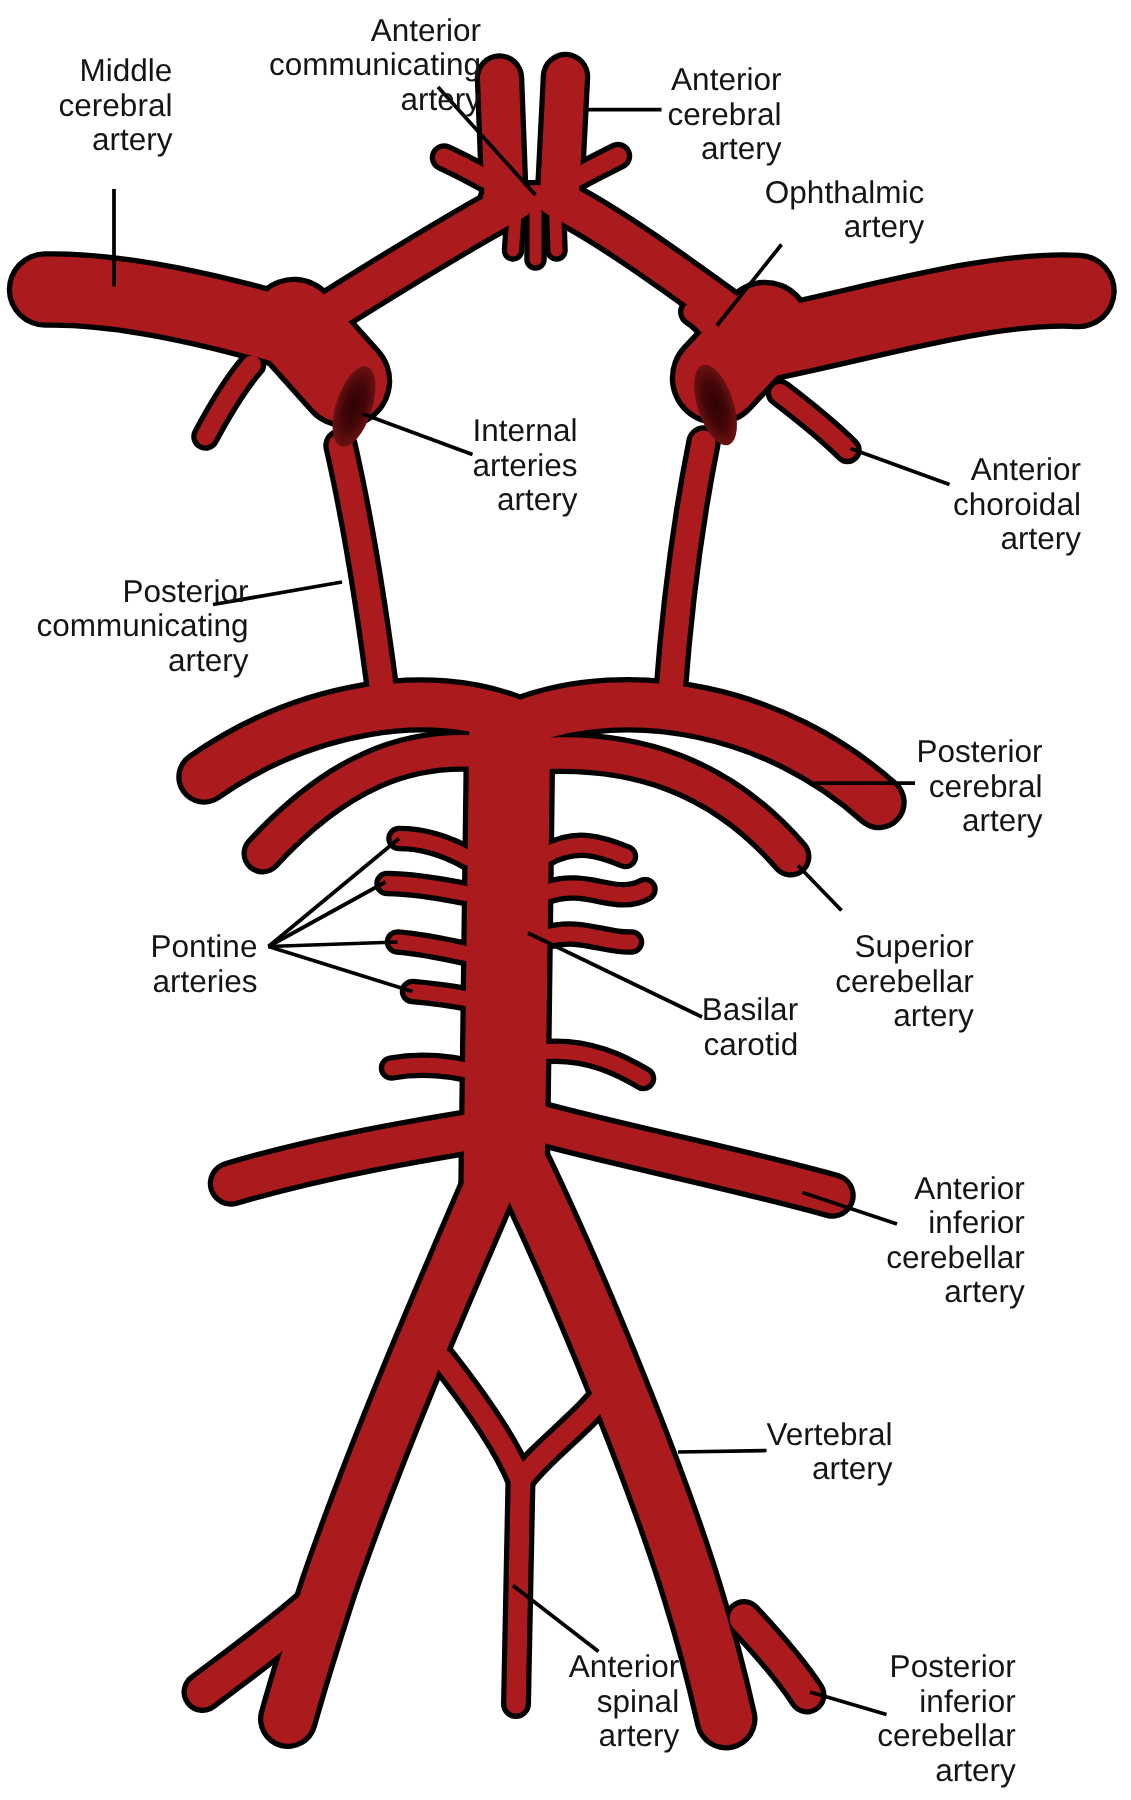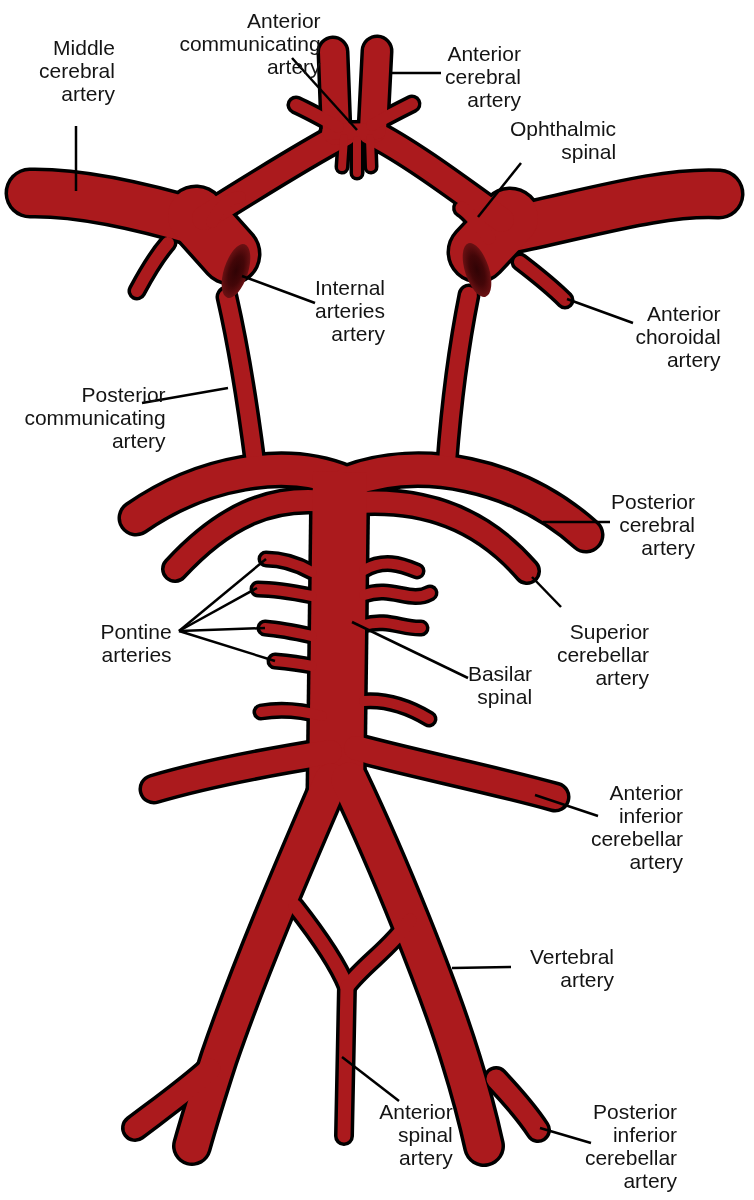--- a/index.html
+++ b/index.html
@@ -14,21 +14,21 @@
   .lbl-aca    {left:483px; top:42px;}
   .lbl-oph    {left:563px; top:117px;}
   .lbl-ica    {left:350px; top:276px;}
   .lbl-achor  {left:678px; top:302px;}
   .lbl-pcom   {left:95px;  top:383px;}
   .lbl-pca    {left:653px; top:490px;}
   .lbl-sca    {left:603px; top:620px;}
   .lbl-pont   {left:136px; top:620px;}
   .lbl-bas    {left:500px; top:662px;}
   .lbl-aica   {left:637px; top:781px;}
-  .lbl-vert   {left:553px; top:945px;margin-left:19px;}
+  .lbl-vert   {left:553px; top:945px;}
   .lbl-asa    {left:416px; top:1100px;}
   .lbl-pica   {left:631px; top:1100px;}
   #leaders line{stroke:var(--outline,#000);stroke-width:2.5;}
 </style>
 </head>
 <body>
 
 <div id="stage">
 
   <svg id="diagram-svg" width="754" height="1200" viewBox="0 0 754 1200">
@@ -209,40 +209,40 @@
   <div class="lbl lbl-mca">Middle
 cerebral
 artery</div>
   <div class="lbl lbl-acom">Anterior
 communicating
 artery</div>
   <div class="lbl lbl-aca">Anterior
 cerebral
 artery</div>
   <div class="lbl lbl-oph">Ophthalmic
-spinal</div>
+artery</div>
   <div class="lbl lbl-ica">Internal
 arteries
 artery</div>
   <div class="lbl lbl-achor">Anterior
 choroidal
 artery</div>
   <div class="lbl lbl-pcom">Posterior
 communicating
 artery</div>
   <div class="lbl lbl-pca">Posterior
 cerebral
 artery</div>
   <div class="lbl lbl-sca">Superior
 cerebellar
 artery</div>
   <div class="lbl lbl-pont">Pontine
 arteries</div>
   <div class="lbl lbl-bas">Basilar
-spinal</div>
+carotid</div>
   <div class="lbl lbl-aica">Anterior
 inferior
 cerebellar
 artery</div>
   <div class="lbl lbl-vert">Vertebral
 artery</div>
   <div class="lbl lbl-asa">Anterior
 spinal
 artery</div>
   <div class="lbl lbl-pica">Posterior

